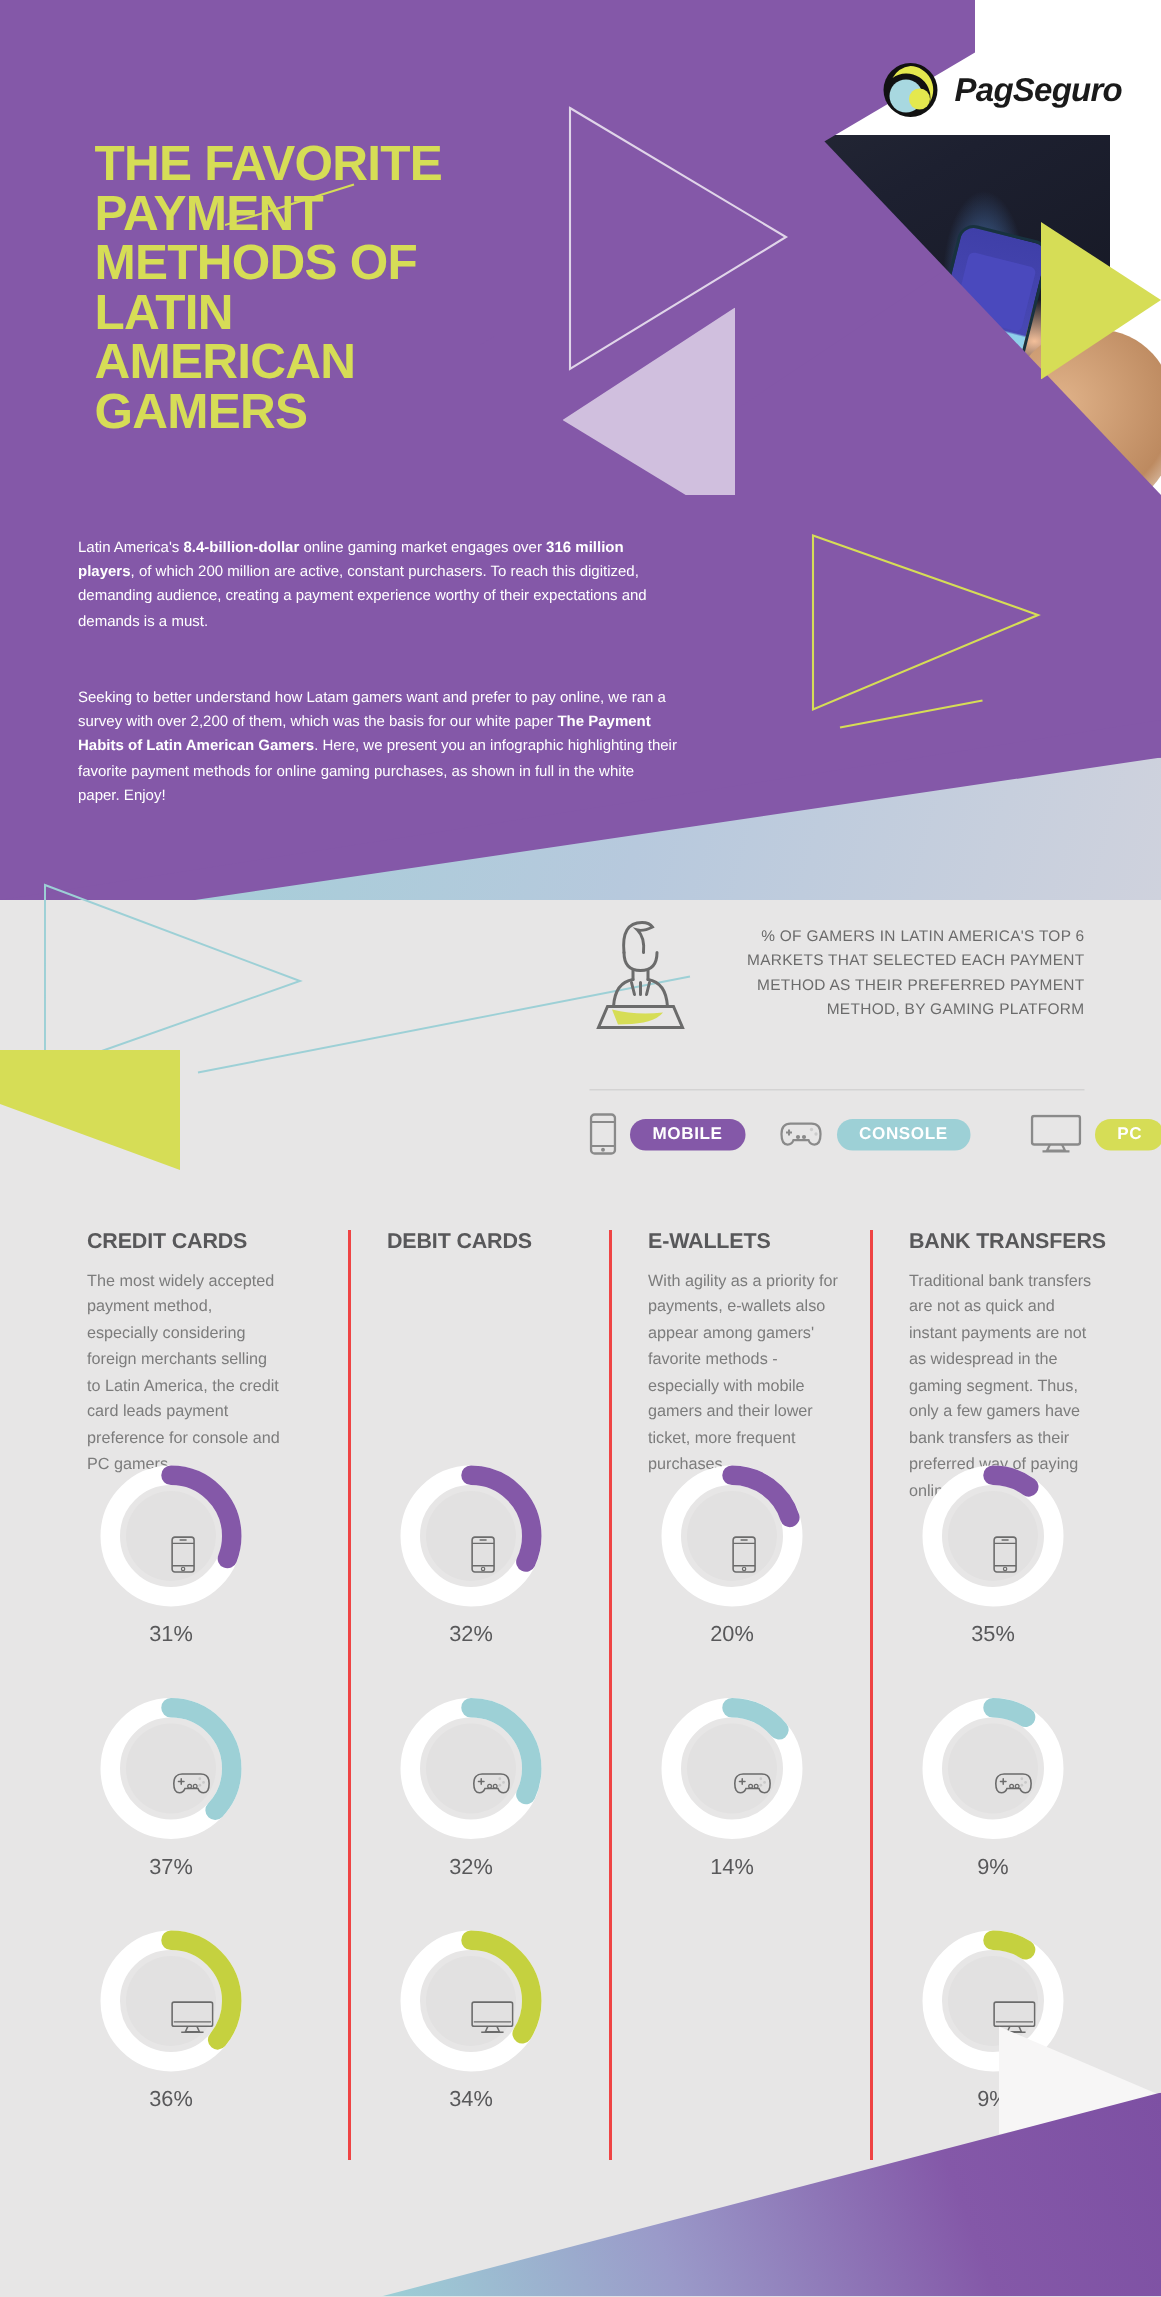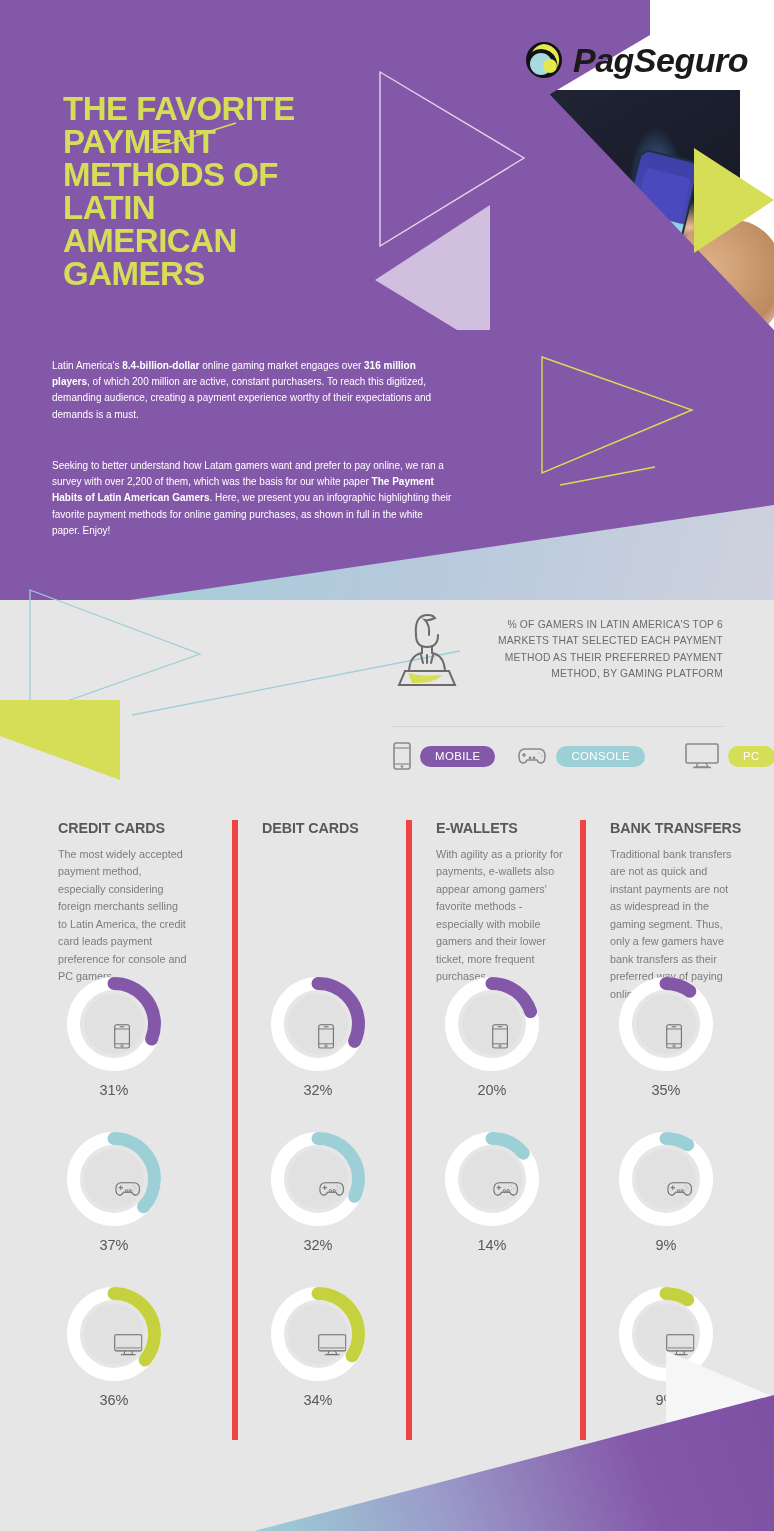--- a/index.html
+++ b/index.html
@@ -95,47 +95,47 @@
   }
   .hero-para {
     position: absolute; left: 52px; width: 400px;
     color: #ffffff; font-size: 10px; line-height: 1.62;
   }
   .hero-para.p1 { top: 358px; }
   .hero-para.p2 { top: 458px; }
   .hero-para b { font-weight: bold; }
 
   .logo { position: absolute; right: 26px; top: 40px; display: flex; align-items: center; gap: 9px; }
-  .logo-text { font-size: 34px; font-weight: bold; font-style: italic; color: #1a1a1a; letter-spacing: -0.5px; }
+  .logo-text { font-size: 22px; font-weight: bold; font-style: italic; color: #1a1a1a; letter-spacing: -0.5px; }
 
   
   .caption-block { position: absolute; left: 393px; top: 609px; width: 330px; display: flex; gap: 12px; }
   .caption-text {
     flex: 1; text-align: right; color: #6b6b6b; font-size: 10.3px;
     line-height: 1.58; letter-spacing: .2px; padding-top: 8px;
   }
   .caption-rule { position: absolute; left: 393px; top: 726px; width: 330px; height: 1px; background: #d4d3d3; }
 
   .badges { position: absolute; left: 393px; top: 742px; width: 340px; display: flex; align-items: center; }
   .badge-grp { display: flex; align-items: center; gap: 9px; }
   .badge-grp.console { margin-left: 22px; align-items: flex-end; }
   .badge-grp.pc { margin-left: 40px; }
   .pill {
-    border-radius: 14px; padding: 4px 15px 5px; font-size: 11.4px; font-weight: normal;
+    border-radius: 14px; padding: 4px 15px 5px; font-size: 11.4px; font-weight: bold;
     letter-spacing: .4px; color: #ffffff;
   }
   .pill.mobile { background: #8458a8; }
   .pill.console { background: #9dd0d6; color: #ffffff; }
   .pill.pc { background: #d6dd56; color: #ffffff; }
 
   
   .cols { position: absolute; left: 0; top: 820px; width: 774px; height: 620px; display: flex; }
   .col { width: 174px; position: relative; padding-left: 0; }
   .col:nth-child(1) { margin-left: 58px; }
-  .col:nth-child(n+2) { padding-left: 24px; border-left: 6px solid #ef4444; }
+  .col:nth-child(n+2) { padding-left: 24px; border-left: 2px solid #ef4444; }
   .col-title {
     font-size: 14.3px; font-weight: bold; color: #58585a; letter-spacing: -0.1px;
     text-transform: uppercase; margin-bottom: 10px;
   }
   .col-desc { font-size: 10.8px; line-height: 1.62; color: #7c7c7c; width: 132px; }
 
   .donut-wrap { position: absolute; width: 132px; }
   .donut-wrap.r1 { top: 156px; }
   .donut-wrap.r2 { top: 311px; }
   .donut-wrap.r3 { top: 466px; }

